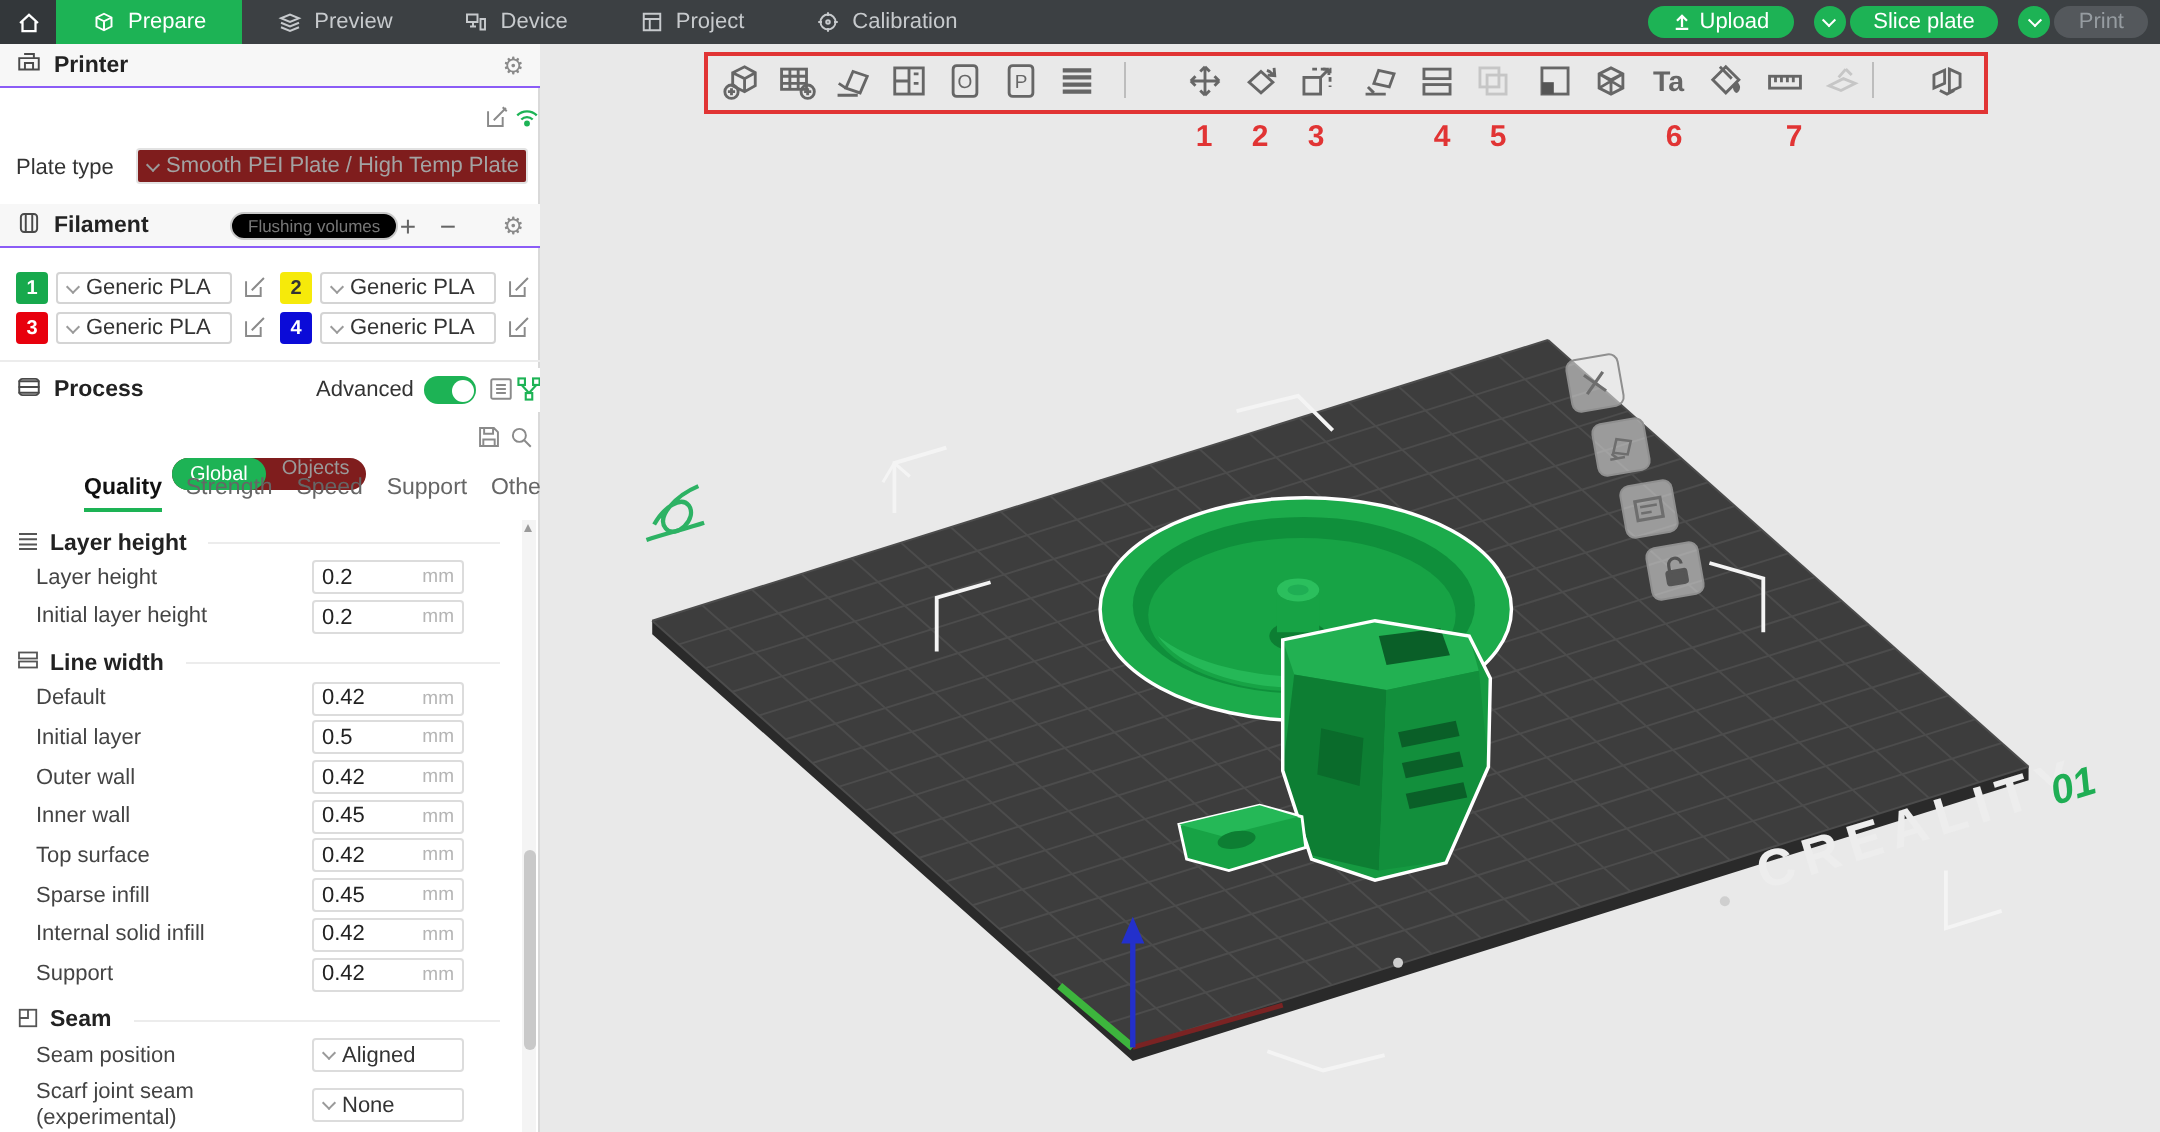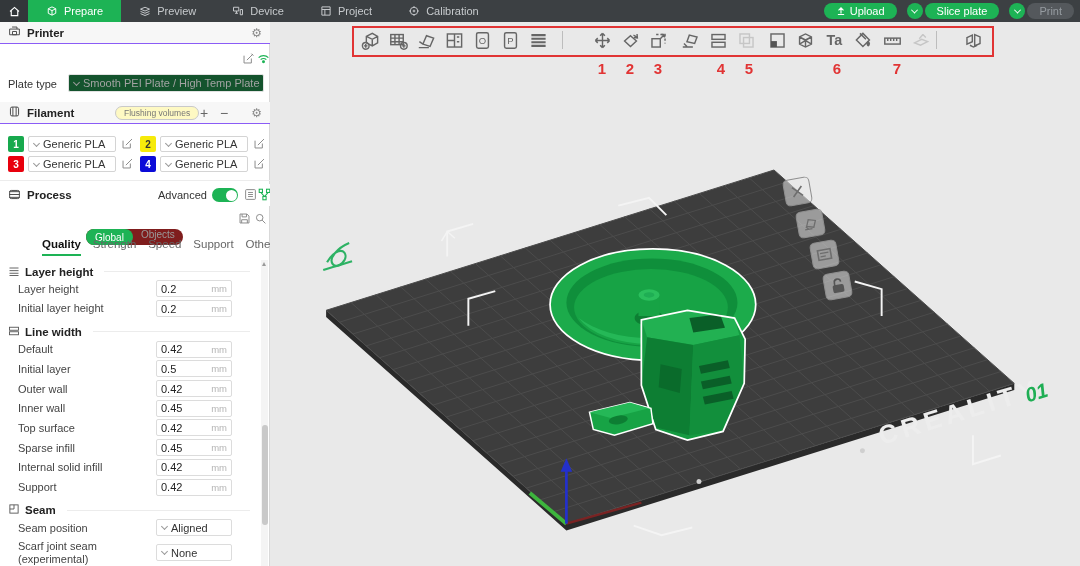--- a/index.html
+++ b/index.html
@@ -21,25 +21,25 @@
   .splitbtn { display:flex; align-items:center; gap:2px; }
 
   
   .panel { position:absolute; left:0; top:22px; width:270px; height:544px; background:#fff; border-right:1px solid #d9d9d9; font-size:11px; color:#333; }
   .sechead { position:absolute; left:0; width:270px; height:22px; background:#f7f7f7; border-bottom:1px solid #8b5cf6; display:flex; align-items:center; padding:0 8px; gap:6px; }
   .sechead .t { font-weight:bold; font-size:11.5px; color:#222; }
   .hicon svg { width:13px; height:13px; stroke:#4a4a4a; fill:none; stroke-width:1.2; }
   .gear { margin-left:auto; color:#8a8a8a; font-size:12px; line-height:1; }
   .sel { position:absolute; height:18px; border:1px solid #d4d4d4; border-radius:2px; background:#fff; display:flex; align-items:center; gap:4px; padding:0 5px; color:#333; overflow:hidden; white-space:nowrap; }
   .sel .chevg { width:5px; height:5px; border-right:1.2px solid #9a9a9a; border-bottom:1.2px solid #9a9a9a; transform:rotate(45deg); flex:none; margin-top:-2px; }
-  .sel.gray { background:#14532d; color:#a3a3a3; border-color:#e2e2e2; }
+  .sel.gray { background:#7f1d1d; color:#a3a3a3; border-color:#e2e2e2; }
   .lbl { position:absolute; color:#333; }
   .miniicon svg { width:13px; height:13px; stroke:#8a8a8a; fill:none; stroke-width:1.2; }
   .badge { position:absolute; width:16px; height:16px; border-radius:2px; font-size:10px; font-weight:bold; display:flex; align-items:center; justify-content:center; }
-  .fl-pill { position:absolute; height:14px; border:1px solid #c9c9c9; border-radius:7px; font-size:8.5px; color:#777; display:flex; align-items:center; padding:0 8px; background:#fef9c3; }
+  .fl-pill { position:absolute; height:14px; border:1px solid #c9c9c9; border-radius:7px; font-size:8.5px; color:#777; display:flex; align-items:center; padding:0 8px; background:#000000; }
   .pm { position:absolute; font-size:14px; color:#666; width:16px; text-align:center; }
   .scope { position:absolute; height:16px; border-radius:8px; background:#7f1d1d; display:flex; align-items:flex-start;margin-top:42px; }
   .scope .on { height:16px; border-radius:8px; background:#1db355; color:#fff; font-size:10px; display:flex; align-items:center; padding:0 9px; }
   .scope .off { color:#9a9a9a; font-size:10px; padding:0 8px; }
   .toggle { position:absolute; width:26px; height:14px; border-radius:7px; background:#1db355; }
   .toggle::after { content:""; position:absolute; right:1.5px; top:1.5px; width:11px; height:11px; border-radius:50%; background:#fff; }
   .ptabs { position:absolute; left:0; top:216px; width:258px; display:flex; padding:0 10px; justify-content:space-between;margin-left:32px; }
   .ptab { font-size:11.5px; color:#666; padding-bottom:4px; }
   .ptab.active { color:#111; font-weight:bold; border-bottom:2.5px solid #1db355; }
 

